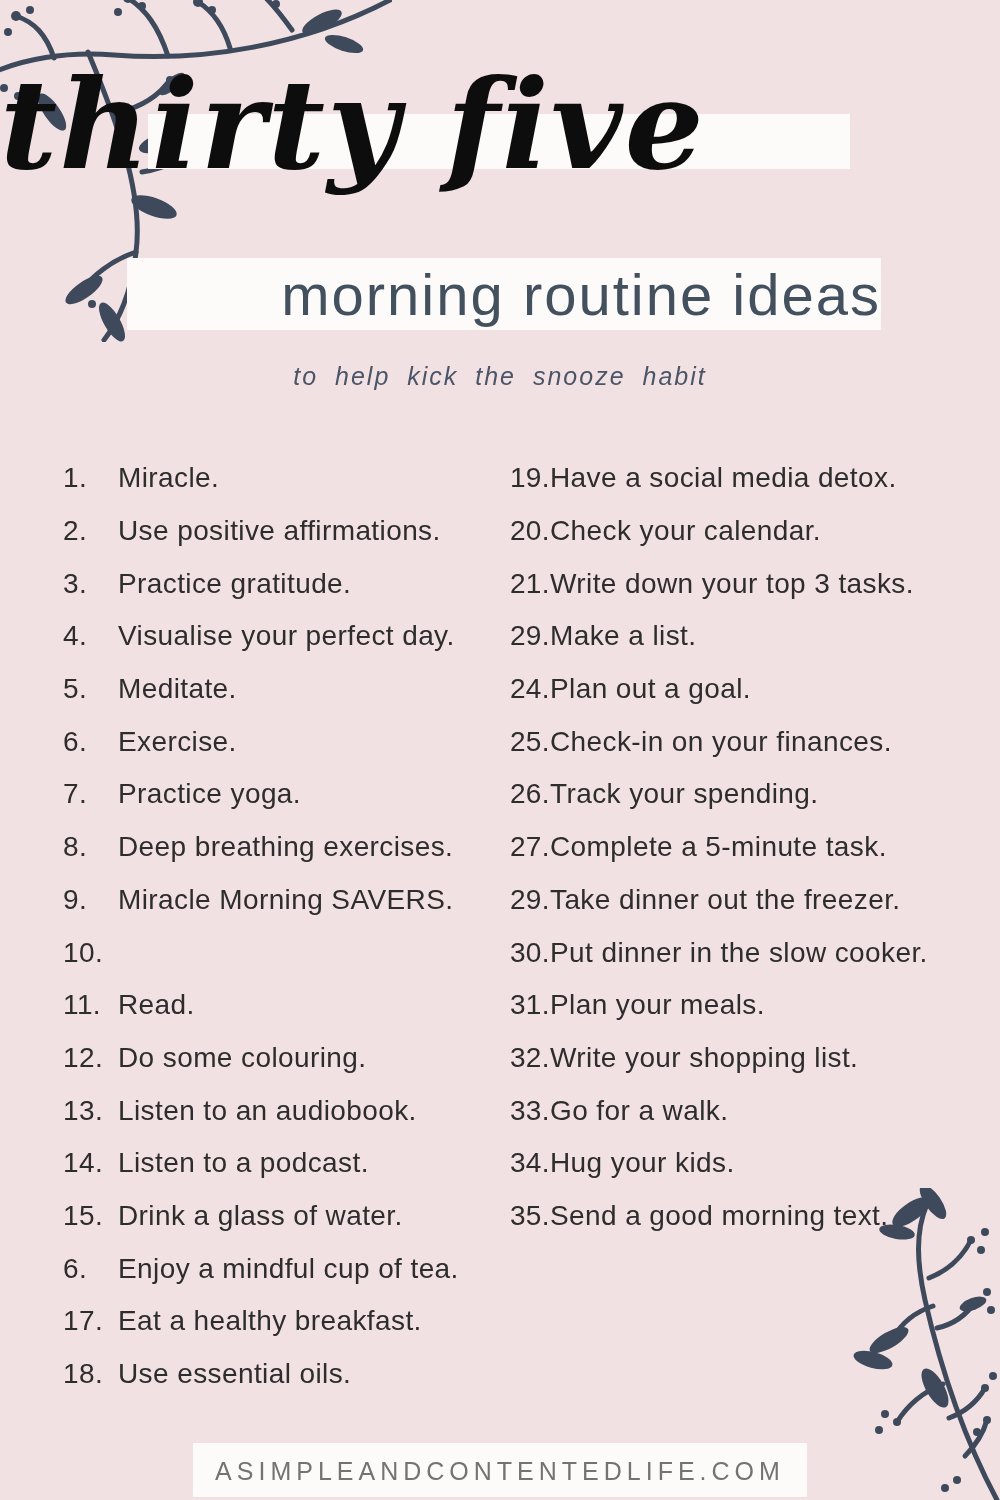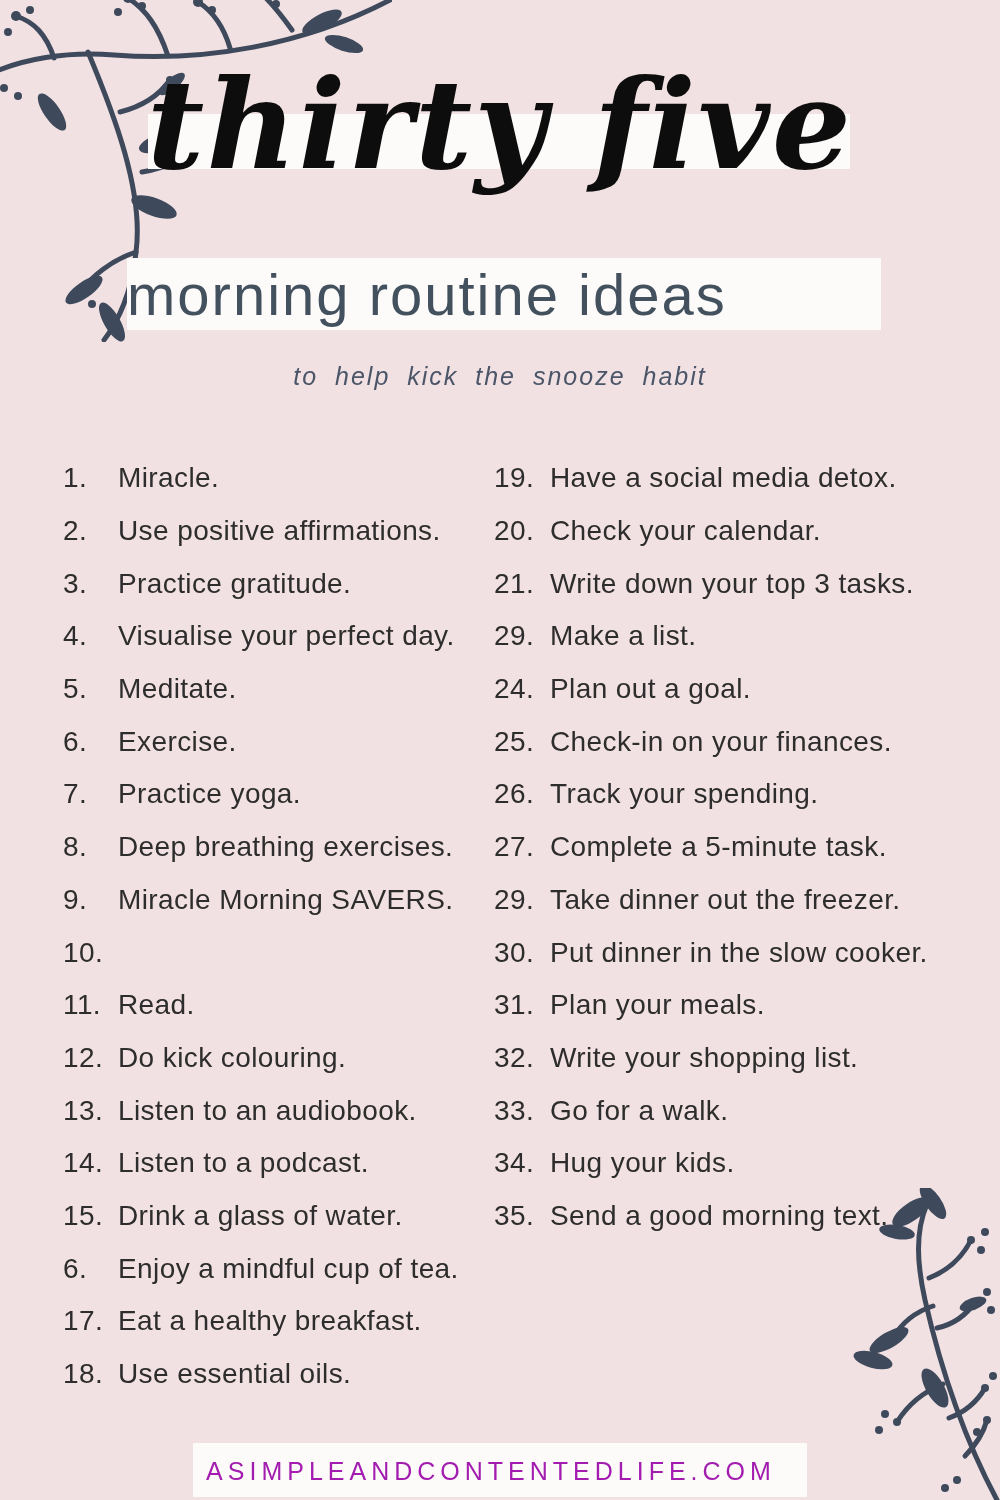--- a/index.html
+++ b/index.html
@@ -16,30 +16,30 @@
   .floral-br{left:845px;top:1188px;}
 
   
   .band{position:absolute;background:#fdfbfa;}
   .band-script{left:148px;top:114px;width:702px;height:55px;}
   .band-main{left:127px;top:258px;width:754px;height:72px;}
   .band-footer{left:193px;top:1443px;width:614px;height:54px;}
 
   .title-script{
     position:absolute;left:0;top:44px;width:1000px;
-    text-align:center;
+    text-align:left;
     font-family:"DejaVu Serif", serif;
     font-style:italic;font-weight:bold;
     font-size:124px;line-height:1.3;
     letter-spacing:2px;
     color:#0d0d0d;
   }
   .title-main{
     position:absolute;left:127px;top:258px;width:754px;height:72px;
-    text-align:left;line-height:74px;
+    text-align:right;line-height:74px;
     font-size:58px;font-weight:400;letter-spacing:2px;
     color:#43505e;
   }
   .subtitle{
     position:absolute;left:0;top:362px;width:1000px;
     text-align:center;
     font-style:italic;
     font-size:25px;letter-spacing:2px;word-spacing:8px;
     color:#4a5568;
   }
@@ -47,27 +47,27 @@
   
   .col{position:absolute;top:452px;}
   .col-left{left:63px;width:440px;}
   .col-right{left:494px;width:500px;}
   .row{display:flex;align-items:center;height:52.7px;}
   .num,.txt{
     font-size:28px;color:#2e2d2d;letter-spacing:0.4px;
     white-space:nowrap;
   }
   .col-left .num{width:55px;flex:0 0 55px;}
-  .col-right .num{width:56px;flex:0 0 56px;}
+  .col-right .num{width:56px;flex:0 0 56px;text-align:right;}
 
   .footer-url{
-    position:absolute;left:184px;top:1443px;width:614px;height:54px;
+    position:absolute;left:193px;top:1443px;width:614px;height:54px;
     text-align:center;line-height:56px;
     font-size:25px;letter-spacing:5px;
-    color:#a21caf;
+    color:#737373;
   }
 </style>
 </head>
 <body>
 
 <div class="poster">
 
   <svg class="floral floral-tl" width="400" height="350" viewBox="0 0 400 350" fill="none">
     <g stroke="#3e4a5c" stroke-width="5" stroke-linecap="round" fill="none">
       <path d="M398,8 C310,54 210,70 122,63 C72,59 30,68 2,80"></path>
@@ -194,21 +194,21 @@
       </div>
       <div class="row">
         <span class="num">10.</span>
       </div>
       <div class="row">
         <span class="num">11.</span>
         <span class="txt">Read.</span>
       </div>
       <div class="row">
         <span class="num">12.</span>
-        <span class="txt">Do kick colouring.</span>
+        <span class="txt">Do some colouring.</span>
       </div>
       <div class="row">
         <span class="num">13.</span>
         <span class="txt">Listen to an audiobook.</span>
       </div>
       <div class="row">
         <span class="num">14.</span>
         <span class="txt">Listen to a podcast.</span>
       </div>
       <div class="row">

